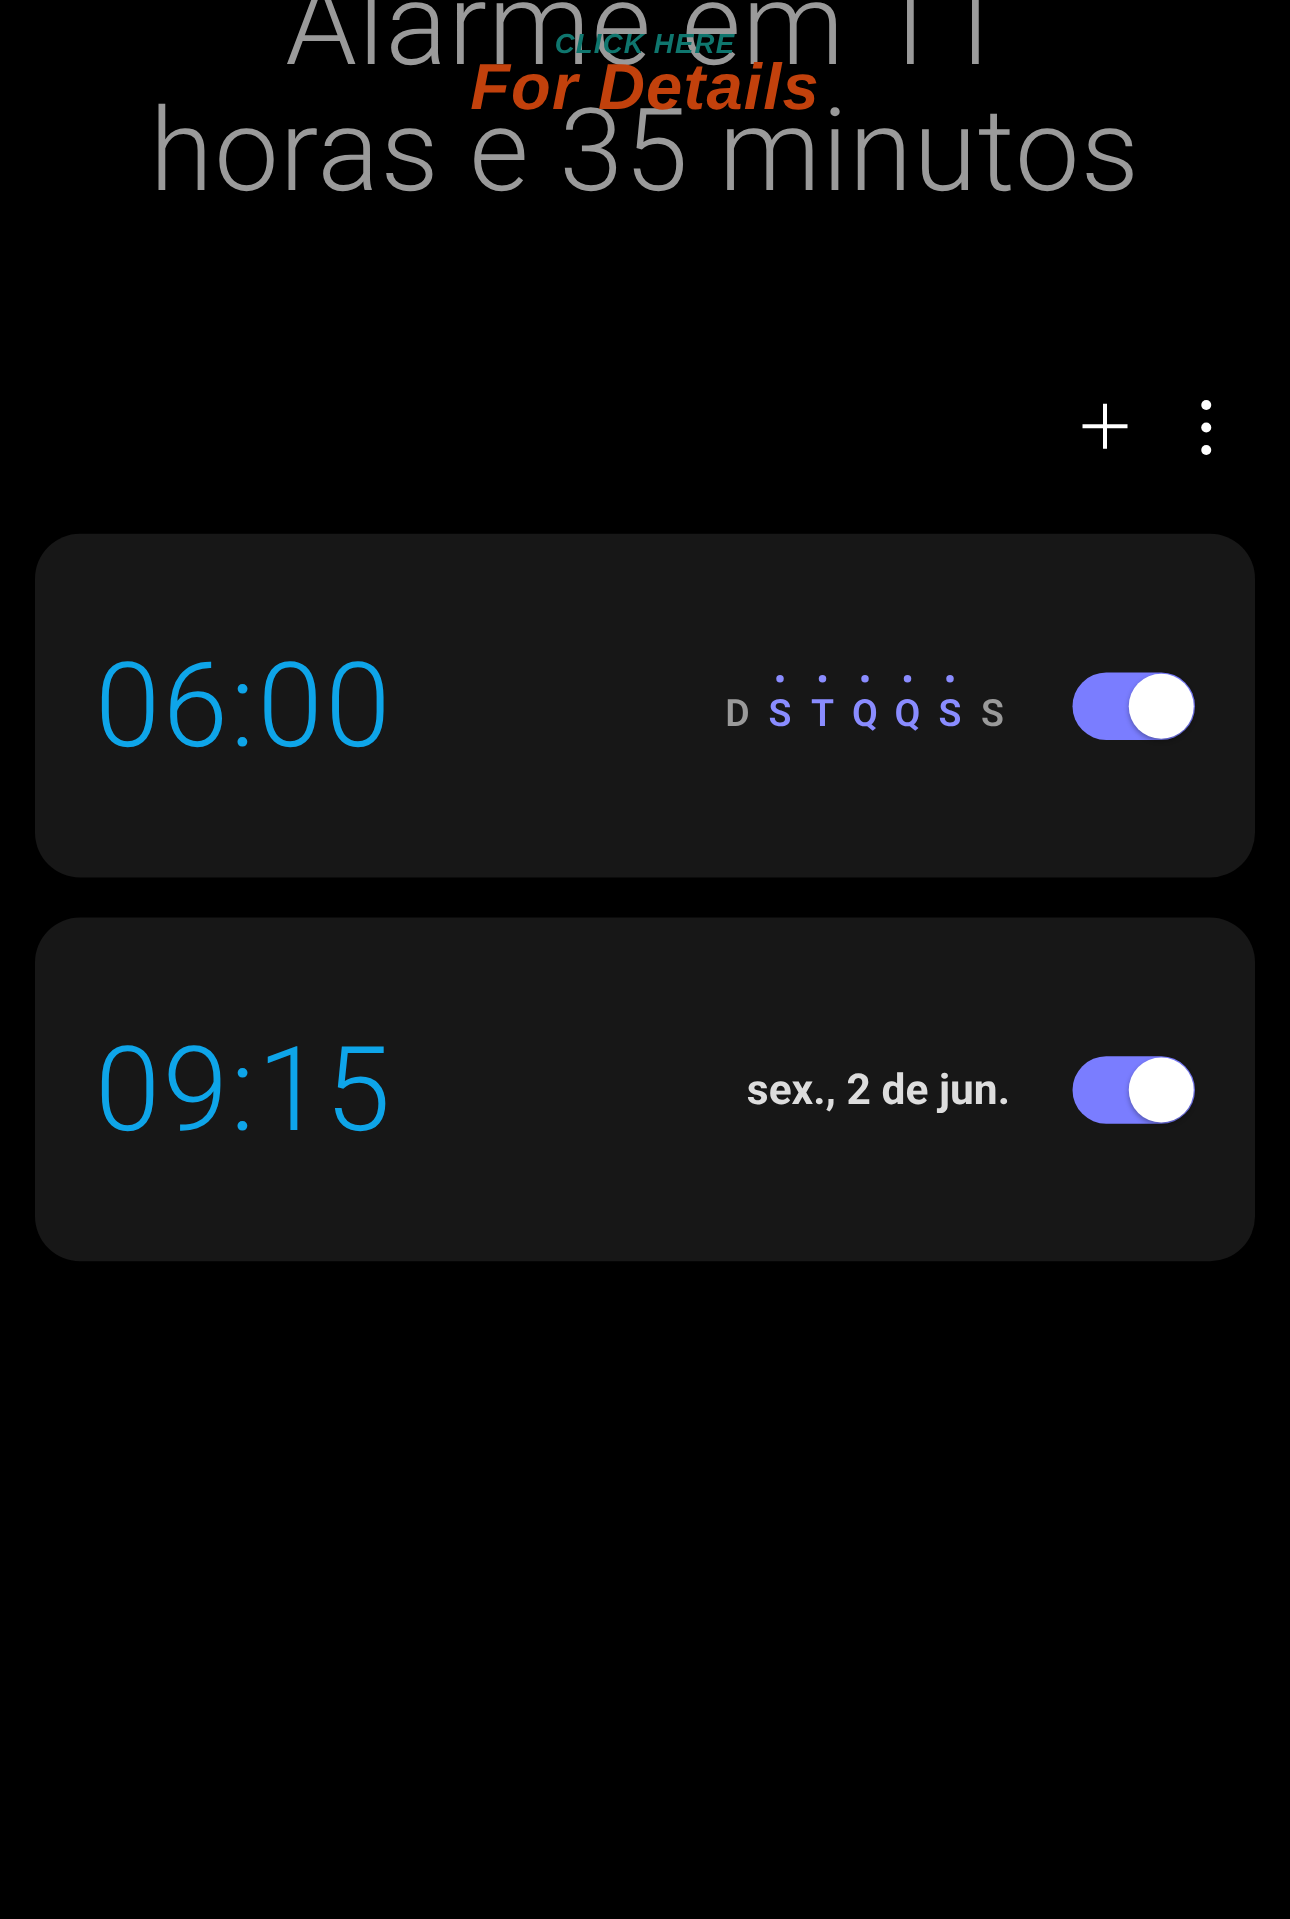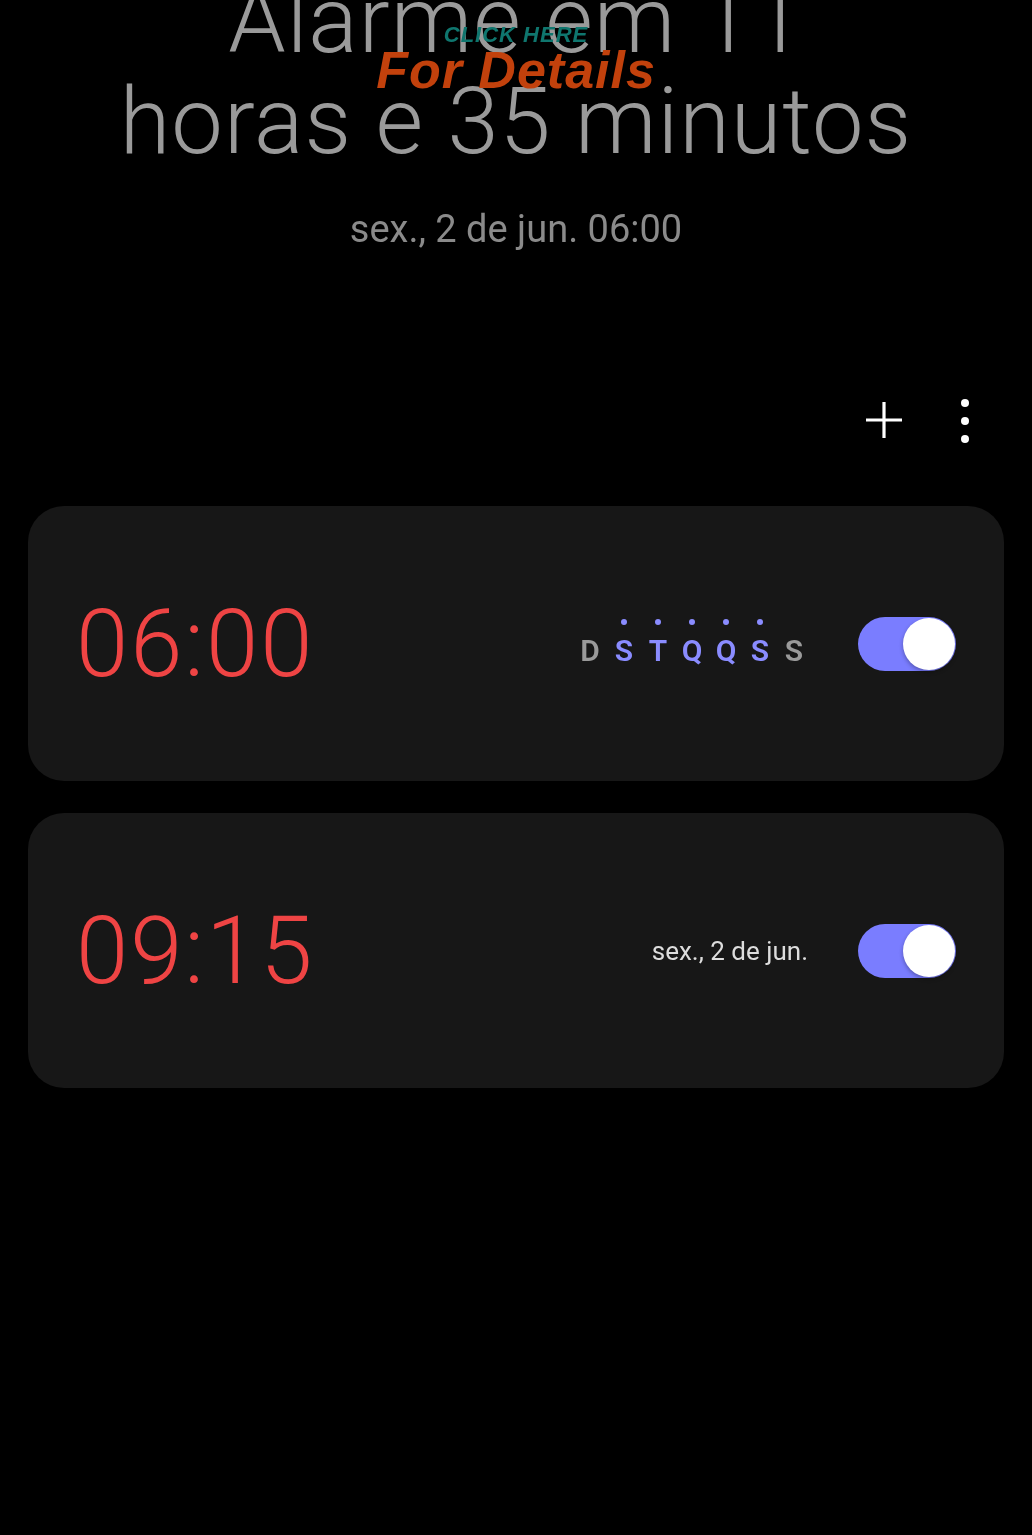--- a/index.html
+++ b/index.html
@@ -104,21 +104,21 @@
       margin-bottom: 32px;
       min-height: 275px;
     }
     .alarm-left {
       display: flex;
       align-items: center;
     }
     .alarm-time {
       font-size: 94px;
       font-weight: 300;
-      color: #ef4444;
+      color: #0ea5e9;
       letter-spacing: 2px;
     }
     .alarm-right {
       display: flex;
       align-items: center;
       gap: 50px;
     }
     .days-row {
       display: flex;
       gap: 6px;
@@ -143,23 +143,23 @@
       font-size: 30px;
       font-weight: 600;
       color: #9a9a9a;
       width: 28px;
       text-align: center;
     }
     .day-letter.active {
       color: #8a8cff;
     }
     .alarm-date {
-      font-size: 26px;
+      font-size: 34px;
       color: #dddddd;
-      font-weight: 400;
+      font-weight: 700;
     }
     .toggle {
       width: 98px;
       height: 54px;
       background: #7a7dff;
       border-radius: 30px;
       position: relative;
       cursor: pointer;
       border: none;
     }
@@ -180,21 +180,20 @@
 <div class="overlay">
   <div class="overlay-line1">CLICK HERE</div>
   <div class="overlay-line2">For Details</div>
 </div>
 
 <div class="header">
   <div class="header-title">
     <span>Alarme em 11</span><br>
     <span>horas e 35 minutos</span>
   </div>
-  <div class="header-subtitle">sex., 2 de jun. 06:00</div>
 </div>
 
 <div class="toolbar">
   <button class="toolbar-btn plus-icon">
     <span>
       <svg viewBox="0 0 24 24" fill="none" stroke="#ffffff" stroke-width="1.6">
         <line x1="12" y1="3" x2="12" y2="21"></line>
         <line x1="3" y1="12" x2="21" y2="12"></line>
       </svg>
     </span>

